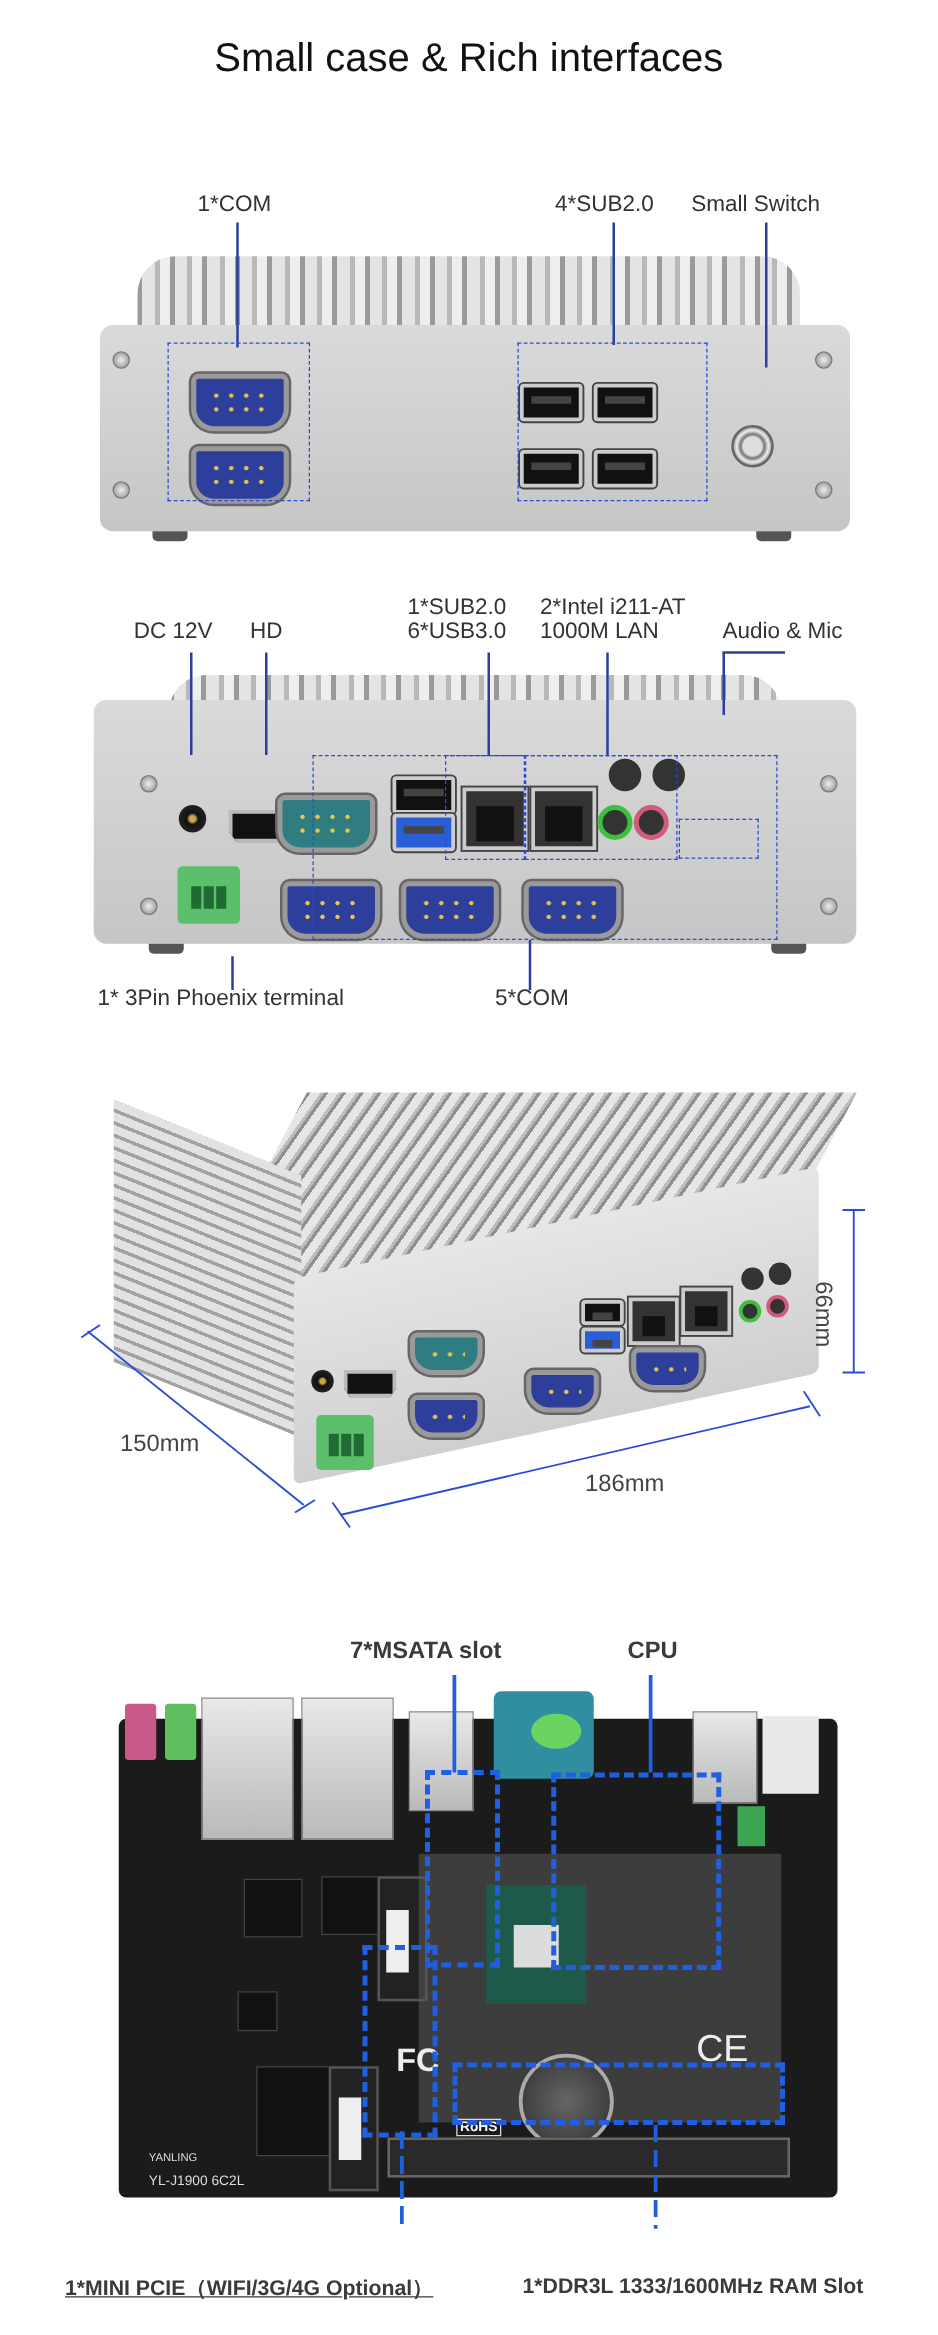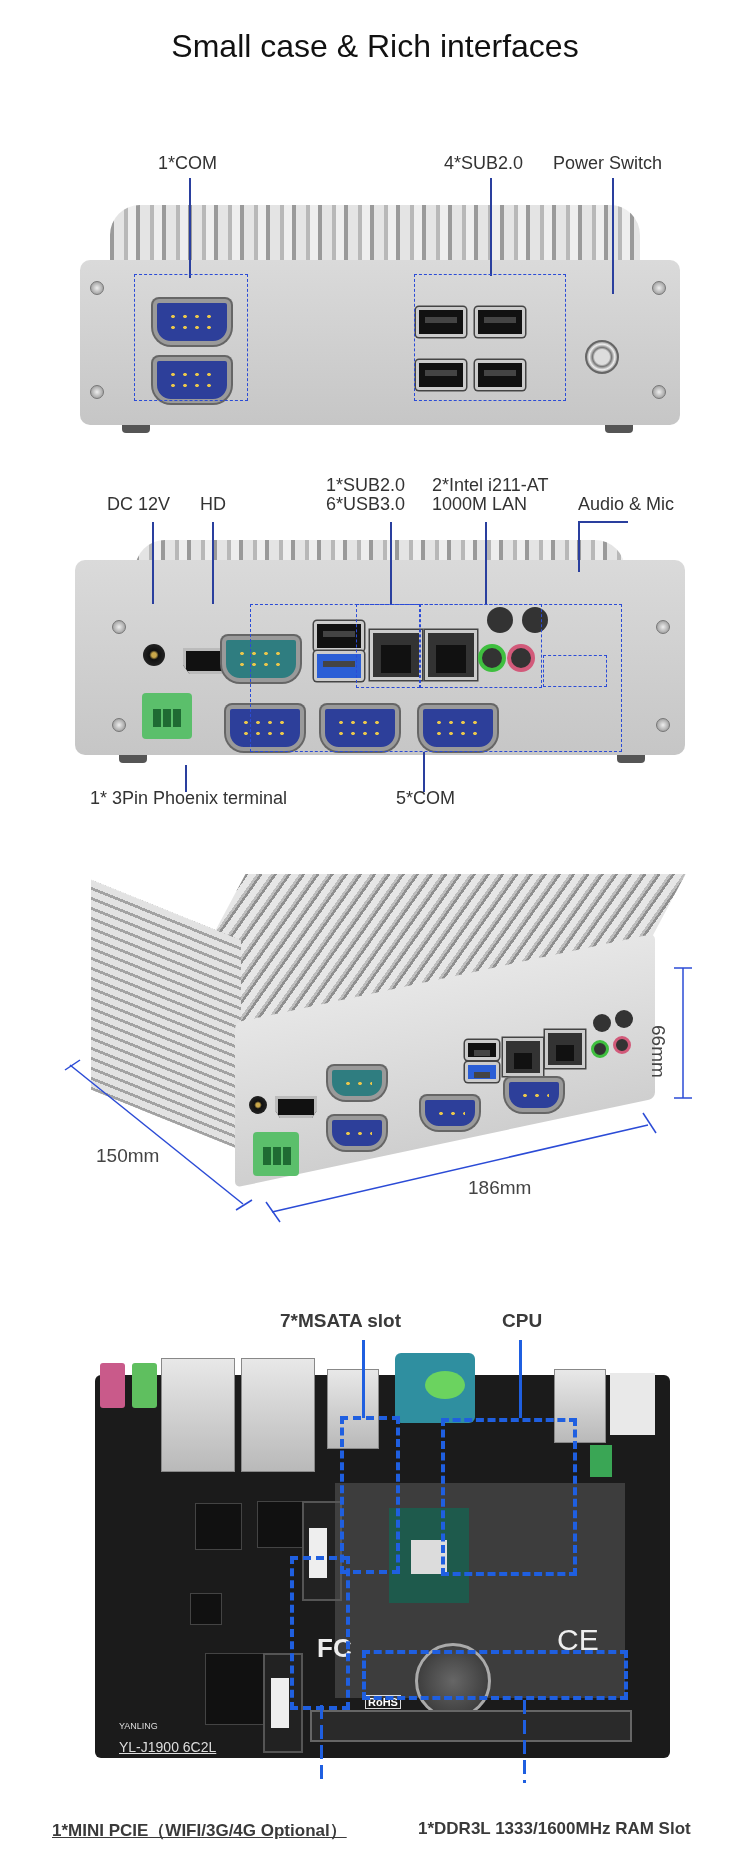--- a/index.html
+++ b/index.html
@@ -54,21 +54,21 @@
   .label-white{position:absolute;background:#eee;}
 </style>
 </head>
 <body>
 
 <div class="abs title">Small case &amp; Rich interfaces</div>
 
 <div>
   <div class="lbl" style="left:158px;top:153px;">1*COM</div>
   <div class="lbl" style="left:444px;top:153px;">4*SUB2.0</div>
-  <div class="lbl" style="left:553px;top:153px;">Power Switch</div>
+  <div class="lbl" style="left:553px;top:153px;">Small Switch</div>
 
   <div class="abs" style="left:80px;top:175px;width:600px;height:260px;">
     <div class="fins" style="left:30px;top:30px;width:530px;height:70px;"></div>
     <div class="case" style="left:0;top:85px;width:600px;height:165px;"></div>
     <div class="foot" style="left:42px;top:250px;"></div>
     <div class="foot" style="left:525px;top:250px;"></div>
     <div class="screw" style="left:10px;top:106px;"></div>
     <div class="screw" style="left:10px;top:210px;"></div>
     <div class="screw" style="left:572px;top:106px;"></div>
     <div class="screw" style="left:572px;top:210px;"></div>
@@ -147,21 +147,21 @@
   <div class="hline" style="left:578px;top:521px;width:50px;"></div>
 
   <div class="dbox" style="left:250px;top:604px;width:370px;height:146px;"></div>
   <div class="dbox" style="left:356px;top:604px;width:62px;height:82px;"></div>
   <div class="dbox" style="left:420px;top:604px;width:120px;height:82px;"></div>
   <div class="dbox" style="left:543px;top:655px;width:62px;height:30px;"></div>
 
   <div class="vline" style="left:185px;top:765px;height:27px;"></div>
   <div class="vline" style="left:423px;top:752px;height:40px;"></div>
 
-  <div class="lbl" style="left:90px;top:788px;">1* 3Pin Phoenix terminal</div>
+  <div class="lbl" style="left:78px;top:788px;">1* 3Pin Phoenix terminal</div>
   <div class="lbl" style="left:396px;top:788px;">5*COM</div>
 </div>
 
 <div>
   <div class="abs" style="left:85px;top:870px;width:590px;height:330px;">
     <div class="iso-fins" style="left:110px;top:4px;width:440px;height:190px;"></div>
     <div class="iso-side" style="left:6px;top:40px;width:150px;height:210px;"></div>
     <div class="iso-front" style="left:150px;top:108px;width:420px;height:165px;"></div>
     <div class="usb" style="left:380px;top:170px;width:28px;height:14px;"></div>
     <div class="usb b3" style="left:380px;top:192px;width:28px;height:14px;"></div>
@@ -237,21 +237,21 @@
     <div class="abs" style="left:240px;top:130px;width:290px;height:215px;background:#5a5a5a;opacity:.55;"></div>
     <div class="cpu" style="left:294px;top:155px;width:80px;height:95px;">
         <div class="die" style="left:22px;top:32px;width:36px;height:34px;"></div>
       </div>
     <div class="battery" style="left:320px;top:290px;width:70px;height:70px;"></div>
     <div class="ramslot" style="left:215px;top:357px;width:318px;height:28px;"></div>
     <div class="abs" style="left:222px;top:280px;font-size:26px;color:#eee;font-weight:bold;">FC</div>
     <div class="abs" style="left:462px;top:270px;font-size:30px;color:#eee;">CE</div>
     <div class="abs" style="left:270px;top:342px;font-size:11px;color:#fff;font-weight:bold;border:1px solid #ddd;padding:0 2px;">RoHS</div>
     <div class="abs" style="left:24px;top:368px;font-size:9px;color:#ddd;">YANLING</div>
-    <div class="abs" style="left:24px;top:386px;font-size:14px;color:#ddd;text-decoration:underline;">YL-J1900 6C2L</div>
+    <div class="abs" style="left:24px;top:386px;font-size:11px;color:#ddd;">YL-J1900 6C2L</div>
   </div>
 
   <div class="vline blue" style="left:362px;top:1340px;height:78px;width:3px;"></div>
   <div class="vline blue" style="left:519px;top:1340px;height:78px;width:3px;"></div>
   <div class="dbox2" style="left:340px;top:1416px;width:52px;height:150px;"></div>
   <div class="dbox2" style="left:441px;top:1418px;width:128px;height:150px;"></div>
   <div class="dbox2" style="left:290px;top:1556px;width:52px;height:146px;"></div>
   <div class="dbox2" style="left:362px;top:1650px;width:258px;height:42px;"></div>
   <div class="vdash" style="left:320px;top:1705px;height:78px;"></div>
   <div class="vdash" style="left:523px;top:1700px;height:83px;"></div>

